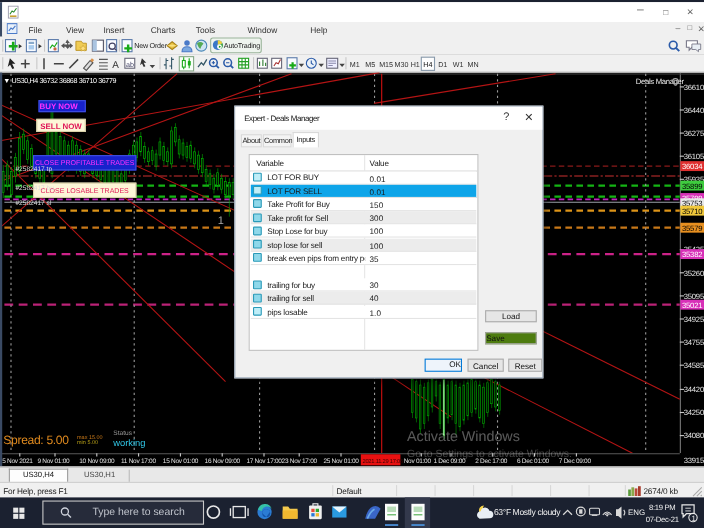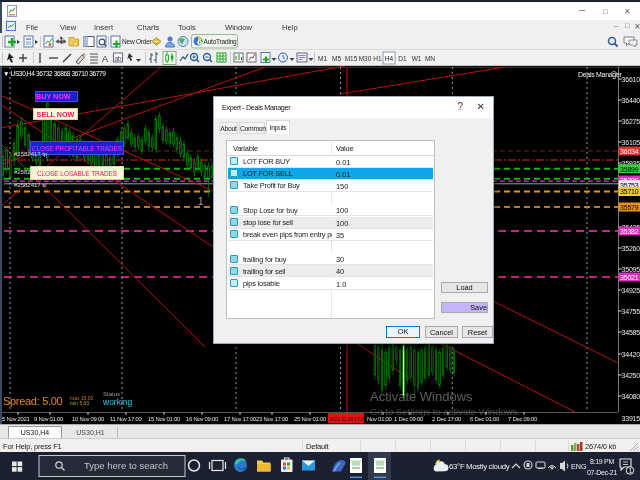--- a/index.html
+++ b/index.html
@@ -325,20 +325,25 @@
         <div style="position:absolute;left:1px;right:1px;top:27.2px;height:12.2px;background:#0ea5e9;border-bottom:1px solid #e4e4e4">
 <span style="position:absolute;left:2px;top:1.5px;width:8px;height:8px;background:#bfeef8;border:1px solid #2a9ab8;border-radius:1px"></span>
 <span style="position:absolute;left:15px;top:1.5px;width:89px;overflow:hidden;font-size:7.4px;letter-spacing:-0.2px;color:#1a1a1a;white-space:nowrap">LOT FOR SELL</span>
 <span style="position:absolute;left:108px;top:2px;font-size:7.4px;color:#1a1a1a">0.01</span>
         </div>
         <div style="position:absolute;left:1px;right:1px;top:39.4px;height:12.2px;background:#ffffff;border-bottom:1px solid #e4e4e4">
 <span style="position:absolute;left:2px;top:1.5px;width:8px;height:8px;background:#8fd8ea;border:1px solid #2a9ab8;border-radius:1px"></span>
 <span style="position:absolute;left:15px;top:1.5px;width:89px;overflow:hidden;font-size:7.4px;letter-spacing:-0.2px;color:#1a1a1a;white-space:nowrap">Take Profit for Buy</span>
 <span style="position:absolute;left:108px;top:2px;font-size:7.4px;color:#1a1a1a">150</span>
         </div>
+        <div style="position:absolute;left:1px;right:1px;top:51.6px;height:12.2px;background:#ececec;border-bottom:1px solid #e4e4e4">
+<span style="position:absolute;left:2px;top:1.5px;width:8px;height:8px;background:#8fd8ea;border:1px solid #2a9ab8;border-radius:1px"></span>
+<span style="position:absolute;left:15px;top:1.5px;width:89px;overflow:hidden;font-size:7.4px;letter-spacing:-0.2px;color:#1a1a1a;white-space:nowrap">Take profit for Sell</span>
+<span style="position:absolute;left:108px;top:2px;font-size:7.4px;color:#1a1a1a">300</span>
+        </div>
         <div style="position:absolute;left:1px;right:1px;top:63.8px;height:12.2px;background:#ffffff;border-bottom:1px solid #e4e4e4">
 <span style="position:absolute;left:2px;top:1.5px;width:8px;height:8px;background:#8fd8ea;border:1px solid #2a9ab8;border-radius:1px"></span>
 <span style="position:absolute;left:15px;top:1.5px;width:89px;overflow:hidden;font-size:7.4px;letter-spacing:-0.2px;color:#1a1a1a;white-space:nowrap">Stop Lose for buy</span>
 <span style="position:absolute;left:108px;top:2px;font-size:7.4px;color:#1a1a1a">100</span>
         </div>
         <div style="position:absolute;left:1px;right:1px;top:76.0px;height:12.2px;background:#ececec;border-bottom:1px solid #e4e4e4">
 <span style="position:absolute;left:2px;top:1.5px;width:8px;height:8px;background:#8fd8ea;border:1px solid #2a9ab8;border-radius:1px"></span>
 <span style="position:absolute;left:15px;top:1.5px;width:89px;overflow:hidden;font-size:7.4px;letter-spacing:-0.2px;color:#1a1a1a;white-space:nowrap">stop lose for sell</span>
 <span style="position:absolute;left:108px;top:2px;font-size:7.4px;color:#1a1a1a">100</span>
         </div>
@@ -357,22 +362,22 @@
 <span style="position:absolute;left:15px;top:1.5px;width:89px;overflow:hidden;font-size:7.4px;letter-spacing:-0.2px;color:#1a1a1a;white-space:nowrap">trailing for sell</span>
 <span style="position:absolute;left:108px;top:2px;font-size:7.4px;color:#1a1a1a">40</span>
         </div>
         <div style="position:absolute;left:1px;right:1px;top:137.0px;height:12.2px;background:#ffffff;border-bottom:1px solid #e4e4e4">
 <span style="position:absolute;left:2px;top:1.5px;width:8px;height:8px;background:#bfeef8;border:1px solid #2a9ab8;border-radius:1px"></span>
 <span style="position:absolute;left:15px;top:1.5px;width:89px;overflow:hidden;font-size:7.4px;letter-spacing:-0.2px;color:#1a1a1a;white-space:nowrap">pips losable</span>
 <span style="position:absolute;left:108px;top:2px;font-size:7.4px;color:#1a1a1a">1.0</span>
         </div>
  </div>
  <div style="position:absolute;left:227px;top:185px;width:47px;height:11px;background:#e6e6e6;border:1px solid #aaa;font-size:7.4px;text-align:center;line-height:10px;color:#111">Load</div>
- <div style="position:absolute;left:227px;top:205px;width:47px;height:11px;background:#c4b5fd;border:1px solid #aaa;font-size:7.4px;text-align:right;line-height:10px;color:#111">Save</div>
- <div style="position:absolute;left:172px;top:229px;width:34px;height:12px;background:#eef4fb;border:1.5px solid #0078d7;font-size:7.4px;text-align:center;line-height:10px;color:#111">OK</div>
+ <div style="position:absolute;left:227px;top:205px;width:47px;height:11px;background:#4d7c0f;border:1px solid #aaa;font-size:7.4px;text-align:left;line-height:10px;color:#111">Save</div>
+ <div style="position:absolute;left:172px;top:229px;width:34px;height:12px;background:#eef4fb;border:1.5px solid #0078d7;font-size:7.4px;text-align:right;line-height:10px;color:#111">OK</div>
  <div style="position:absolute;left:211px;top:229px;width:33px;height:12px;background:#e6e6e6;border:1px solid #aaa;font-size:7.4px;text-align:center;line-height:11px;color:#111">Cancel</div>
  <div style="position:absolute;left:248px;top:229px;width:31px;height:12px;background:#e6e6e6;border:1px solid #aaa;font-size:7.4px;text-align:center;line-height:11px;color:#111">Reset</div>
 </div>
 <div style="position:absolute;left:0;top:0;width:640px;height:2px;background:#1b2130"></div>
 <div style="position:absolute;left:0;top:2px;width:2px;height:422px;background:#3a4a64"></div>
 <div style="position:absolute;left:2px;top:2px;width:638px;height:18px;background:#ffffff">
  <svg width="10" height="12" viewBox="0 0 10 12" style="position:absolute;left:5px;top:3px">
         <rect x="0.5" y="0.5" width="9" height="11" fill="#fff" stroke="#99a"></rect>
         <path d="M2 8l2-3 1.5 1 2.5-3.5" stroke="#2a8a2a" fill="none"></path>
         <rect x="2" y="9" width="6" height="1.5" fill="#c8a030"></rect>

